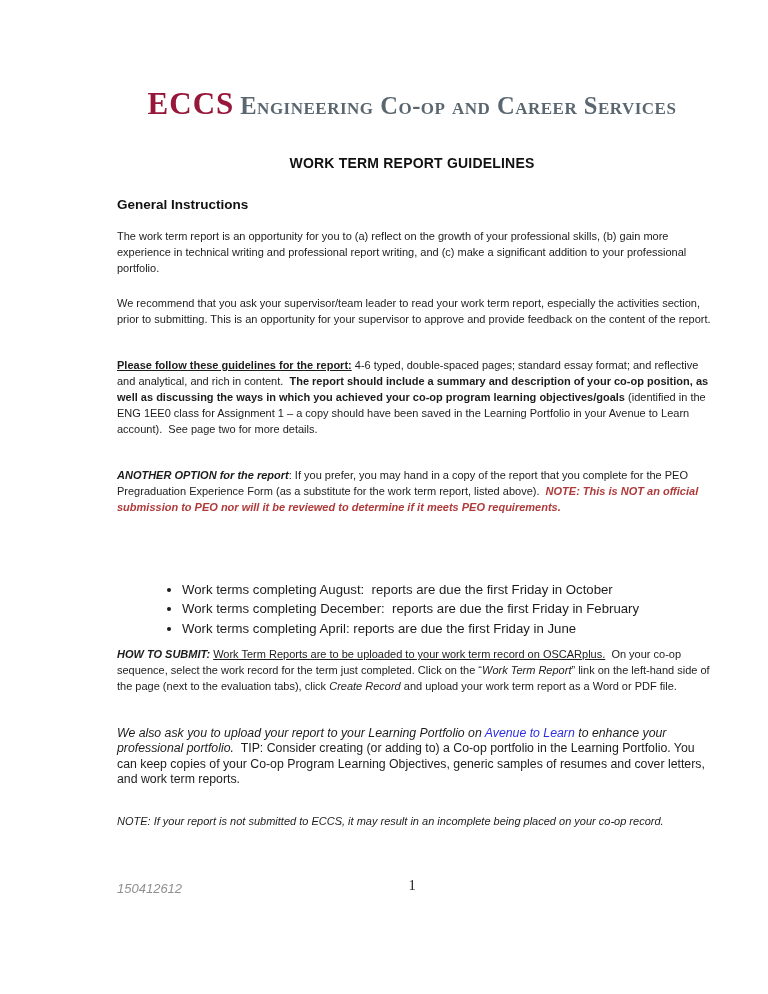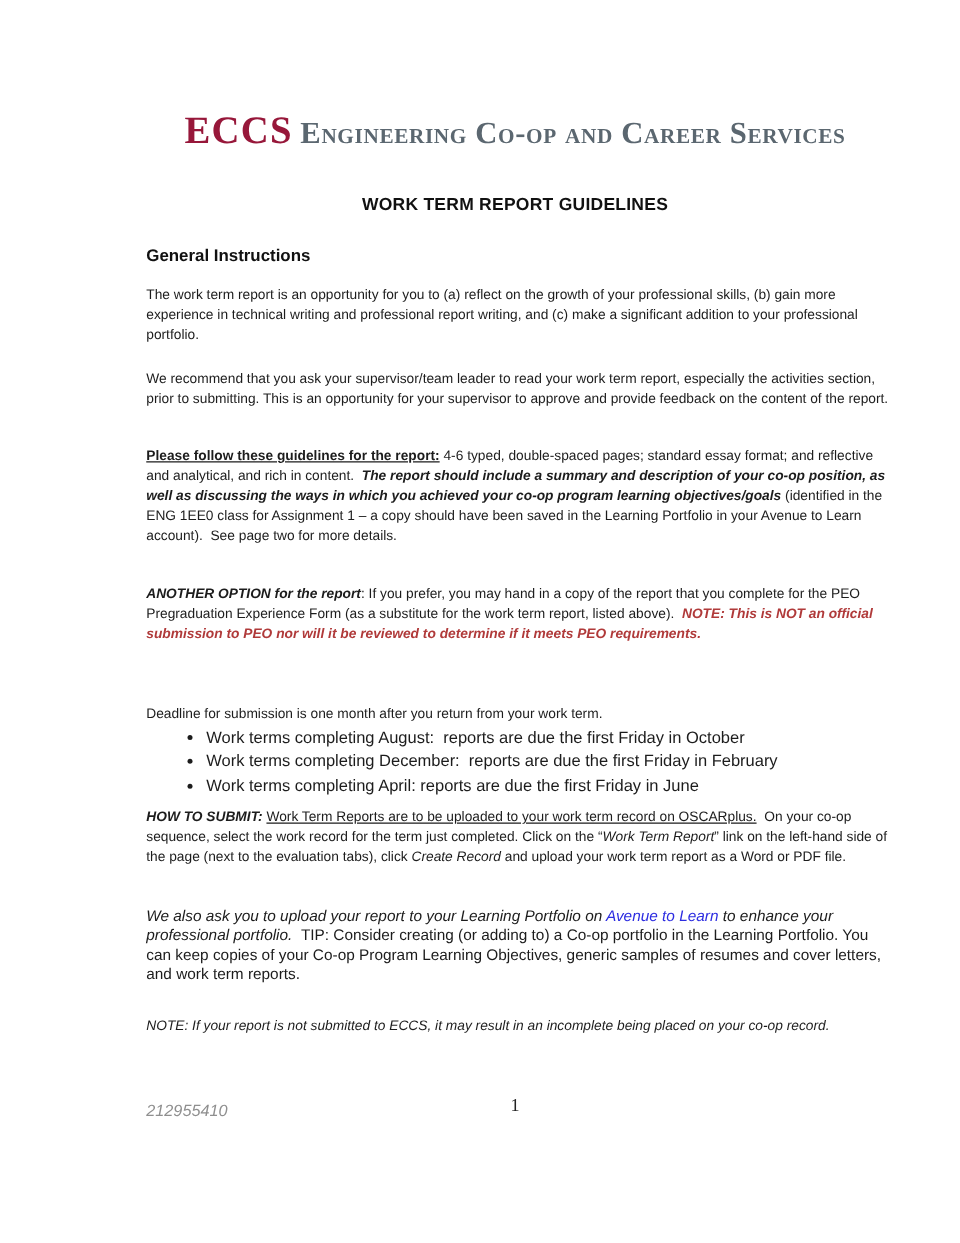--- a/index.html
+++ b/index.html
@@ -41,27 +41,27 @@
   }
   .p-intro{top:228px}
   .p-supervisor{top:295px}
   .p-guidelines{top:357px}
   .p-another{top:467px}
   .p-deadline{top:563px}
   .p-howto{top:646px}
   .p-portfolio{top:726px; font-size:12.3px; line-height:15.3px;}
   .p-note{top:813px; font-style:italic;}
   .bullets{
-    position:absolute; top:580px; left:86px; width:560px; margin:0;
+    position:absolute; top:580px; left:103px; width:560px; margin:0;
     padding:0 0 0 51px; font-size:13.2px; line-height:19.3px;
   }
   .bullets li{white-space:pre-wrap;}
   
   .s-r{}
-  .s-b{font-weight:bold;font-style:italic;}
+  .s-b{font-weight:bold;}
   .s-bu{font-weight:bold; text-decoration:underline;}
   .s-bi{font-weight:bold; font-style:italic;}
   .s-i{font-style:italic;}
   .s-u{text-decoration:underline;}
   .s-rb{font-weight:bold; color:var(--alert_red,#B03A3A);font-style:italic;}
   .s-link{font-style:italic; color:var(--link_blue,#2D2DE1); cursor:pointer;}
   .footer-num{
     position:absolute; top:881px; left:89px;
     font-style:italic; font-size:13px; color:var(--footer_gray,#8F8F8F);
   }
@@ -84,30 +84,29 @@
   <h2 class="section-heading">General Instructions</h2>
 
   <p class="para p-intro"><span class="s-r">The work term report is an opportunity for you to (a) reflect on the growth of your professional skills, (b) gain more experience in technical writing and professional report writing, and (c) make a significant addition to your professional portfolio.</span></p>
 
   <p class="para p-supervisor"><span class="s-r">We recommend that you ask your supervisor/team leader to read your work term report, especially the activities section, prior to submitting. This is an opportunity for your supervisor to approve and provide feedback on the content of the report.</span></p>
 
   <p class="para p-guidelines"><span class="s-bu">Please follow these guidelines for the report:</span><span class="s-r"> 4-6 typed, double-spaced pages; standard essay format; and reflective and analytical, and rich in content.  </span><span class="s-b">The report should include a summary and description of your co-op position, as well as discussing the ways in which you achieved your co-op program learning objectives/goals</span><span class="s-r"> (identified in the ENG 1EE0 class for Assignment 1 – a copy should have been saved in the Learning Portfolio in your Avenue to Learn account).  See page two for more details.</span></p>
 
   <p class="para p-another"><span class="s-bi">ANOTHER OPTION for the report</span><span class="s-r">: If you prefer, you may hand in a copy of the report that you complete for the PEO Pregraduation Experience Form (as a substitute for the work term report, listed above).  </span><span class="s-rb">NOTE: This is NOT an official submission to PEO nor will it be reviewed to determine if it meets PEO requirements.</span></p>
 
-  <p class="para p-deadline"><span class="s-r">Deadline for submission is one month after you return from your work term.</span></p>
 
   <ul class="bullets">
     <li>Work terms completing August:  reports are due the first Friday in October</li>
     <li>Work terms completing December:  reports are due the first Friday in February</li>
     <li>Work terms completing April: reports are due the first Friday in June</li>
   </ul>
 
   <p class="para p-howto"><span class="s-bi">HOW TO SUBMIT:</span><span class="s-r"> </span><span class="s-u">Work Term Reports are to be uploaded to your work term record on OSCARplus.</span><span class="s-r">  On your co-op sequence, select the work record for the term just completed. Click on the “</span><span class="s-i">Work Term Report</span><span class="s-r">” link on the left-hand side of the page (next to the evaluation tabs), click </span><span class="s-i">Create Record</span><span class="s-r"> and upload your work term report as a Word or PDF file.</span></p>
 
   <p class="para p-portfolio"><span class="s-i">We also ask you to upload your report to your Learning Portfolio on </span><span class="s-link">Avenue to Learn</span><span class="s-i"> to enhance your professional portfolio.  </span><span class="s-r">TIP: Consider creating (or adding to) a Co-op portfolio in the Learning Portfolio. You can keep copies of your Co-op Program Learning Objectives, generic samples of resumes and cover letters, and work term reports.</span></p>
 
   <p class="para p-note"><span class="s-i">NOTE: If your report is not submitted to ECCS, it may result in an incomplete being placed on your co-op record.</span></p>
 
-  <div class="footer-num">212955410</div>
+  <div class="footer-num">150412612</div>
   <div class="footer-page">1</div>
 
 </div>
 
 </body></html>

